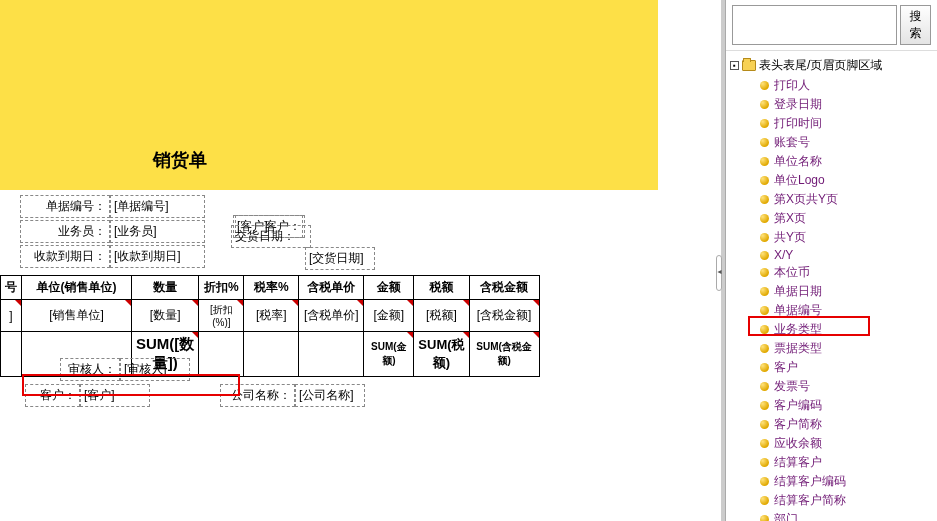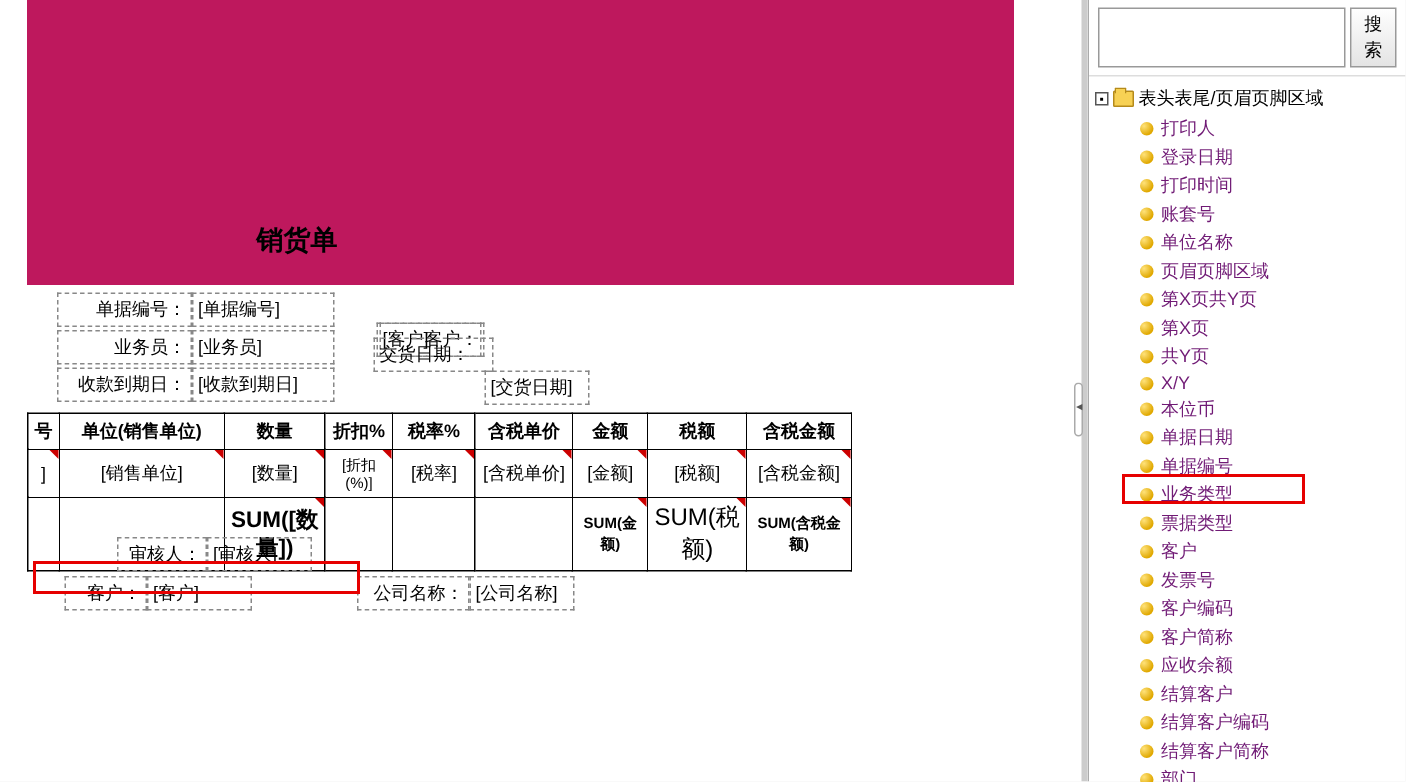--- a/index.html
+++ b/index.html
@@ -15,24 +15,24 @@
     
     .canvas-region {
       flex: 1;
       background: #fff;
       position: relative;
       overflow: hidden;
       border-right: 4px solid #ccc;
     }
     .page {
       position: absolute;
-      left: 18px;
+      left: 0px;
       top: 0px;
       width: 658px;
-      background: #be185d;
+      background: #fde047;
     }
     .title {
       text-align: center;
       font-size: 18px;
       font-weight: bold;
       padding: 18px 0;
       margin-top: 130px;
       margin-left: 80px;
       width: 200px;
     }
@@ -287,21 +287,21 @@
           <td class="cell-mark">[含税金额]</td>
         </tr>
         <tr>
           <td></td>
           <td></td>
           <td class="cell-mark" style="font-weight:bold;font-size:15px">SUM([数量])</td>
           <td></td>
           <td></td>
           <td></td>
           <td class="cell-mark" style="font-weight:bold;font-size:10px">SUM(金额)</td>
-          <td class="cell-mark" style="font-weight:normal;font-size:16px">SUM(税额)</td>
+          <td class="cell-mark" style="font-weight:bold;font-size:13px">SUM(税额)</td>
           <td class="cell-mark" style="font-weight:bold;font-size:10px">SUM(含税金额)</td>
         </tr>
       </tbody>
         </table>
     </div>
 
     <div class="ftr">
       <div class="ftr-row" style="margin-left:35px;">
         <div class="ftr-label">审核人：</div>
         <div class="ftr-val">[审核人]</div>
@@ -349,21 +349,21 @@
         <div class="tree-item">
           <span class="dot-icon"></span>
           <span class="lbl">账套号</span>
         </div>
         <div class="tree-item">
           <span class="dot-icon"></span>
           <span class="lbl">单位名称</span>
         </div>
         <div class="tree-item">
           <span class="dot-icon"></span>
-          <span class="lbl">页眉页脚区域</span>
+          <span class="lbl">单位Logo</span>
         </div>
         <div class="tree-item">
           <span class="dot-icon"></span>
           <span class="lbl">第X页共Y页</span>
         </div>
         <div class="tree-item">
           <span class="dot-icon"></span>
           <span class="lbl">第X页</span>
         </div>
         <div class="tree-item">

